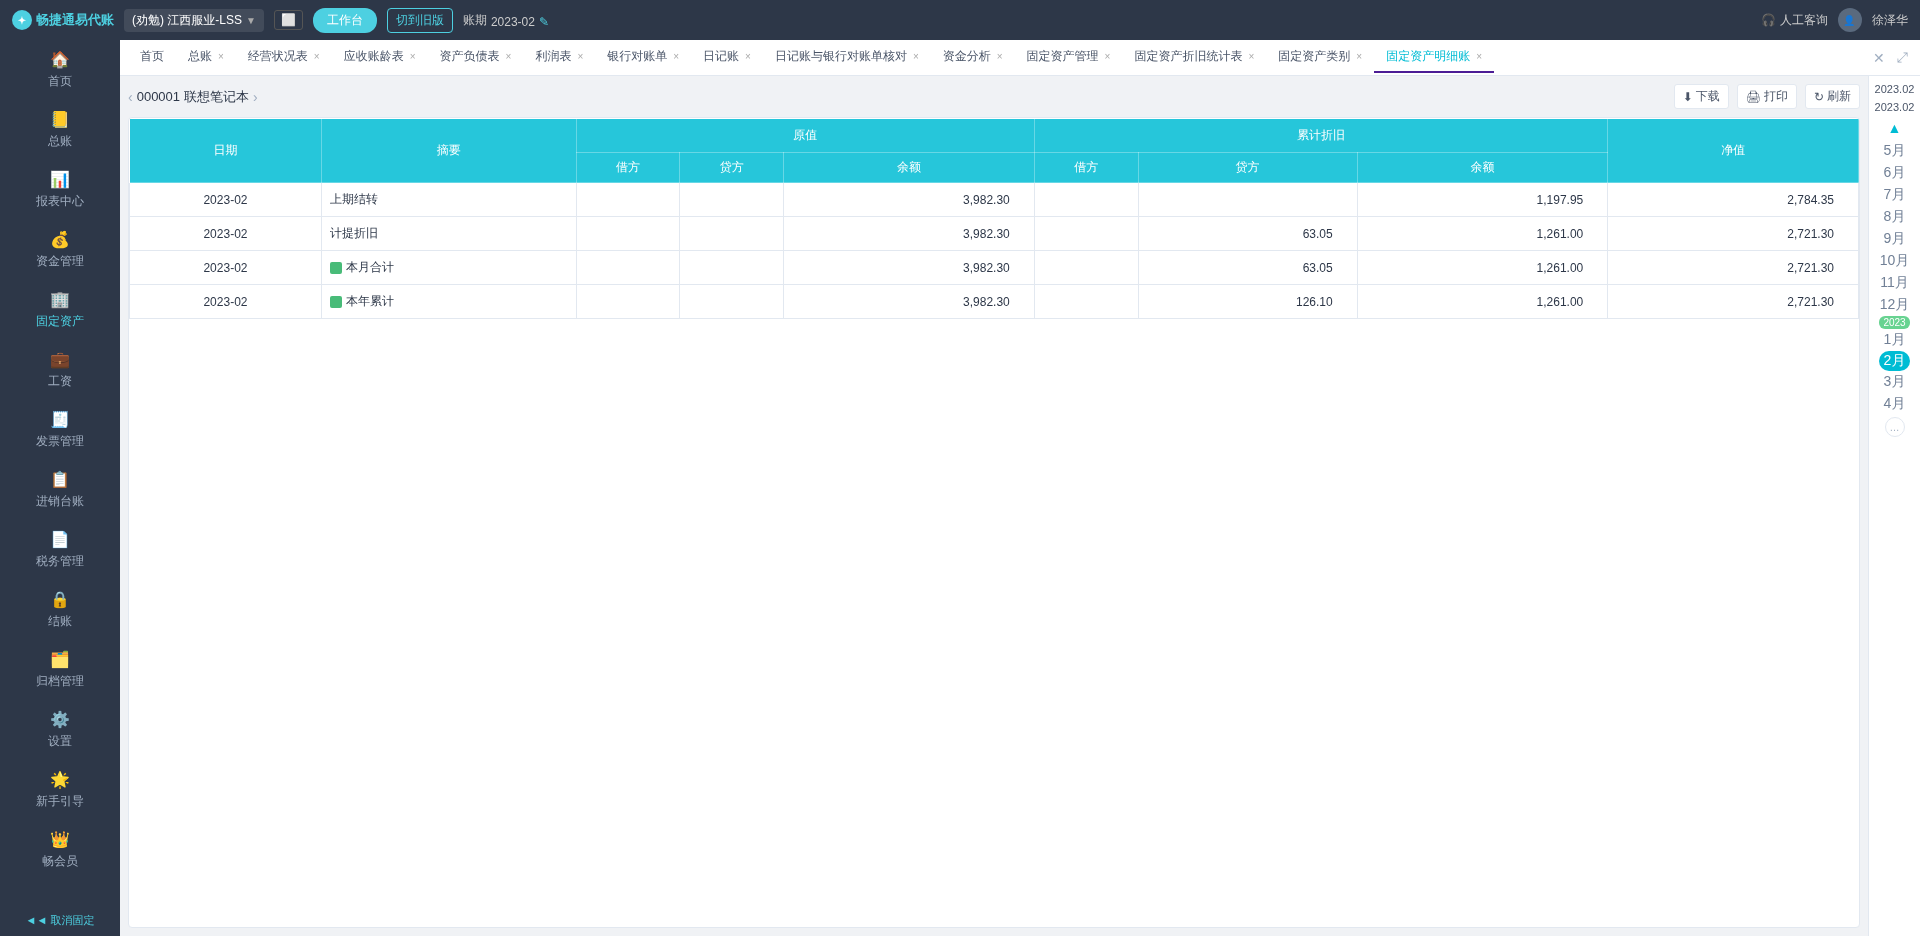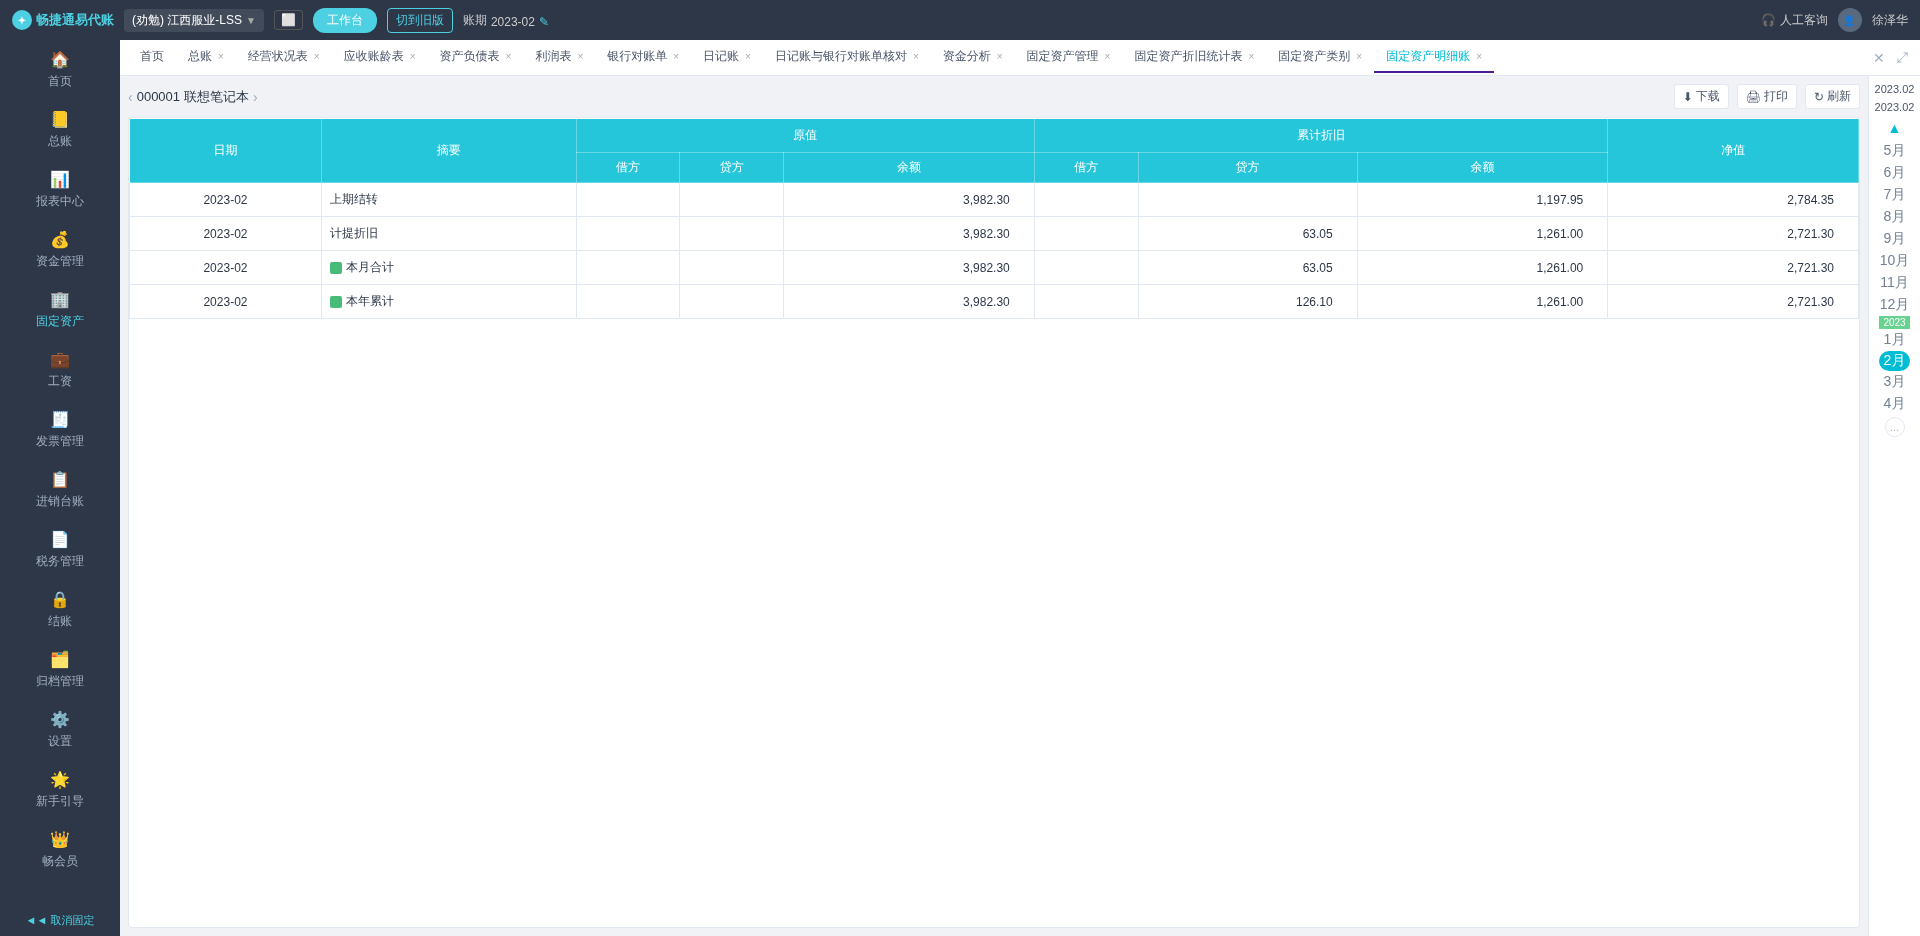--- a/index.html
+++ b/index.html
@@ -119,21 +119,21 @@
       overflow-y: auto; flex-shrink: 0;
     }
     .right-panel .year-label {
       font-size: 11px; color: #4a5568; padding: 3px 0; white-space: nowrap; cursor: pointer;
     }
     .right-panel .month-label {
       font-size: 14px; color: #718096; padding: 2px 0; cursor: pointer; white-space: nowrap; text-align: center;
     }
     .right-panel .month-active { color: #fff; background: #00bcd4; border-radius: 10px; padding: 1px 5px; }
     .right-panel .year-badge {
-      background: #68d391; color: #fff; border-radius: 0; padding: 1px 4px; font-size: 10px;
+      background: #68d391; color: #fff; border-radius: 6px; padding: 1px 4px; font-size: 10px;
     }
     .right-panel .scroll-up { color: #00bcd4; font-size: 14px; cursor: pointer; padding: 4px; }
     .right-panel .more-btn {
       width: 20px; height: 20px; border-radius: 50%; border: 1px solid #e2e8f0;
       display: flex; align-items: center; justify-content: center; color: #a0aec0; cursor: pointer; font-size: 10px;
       margin-top: 2px;
     }
 
     
     ::-webkit-scrollbar { width: 6px; height: 6px; }

